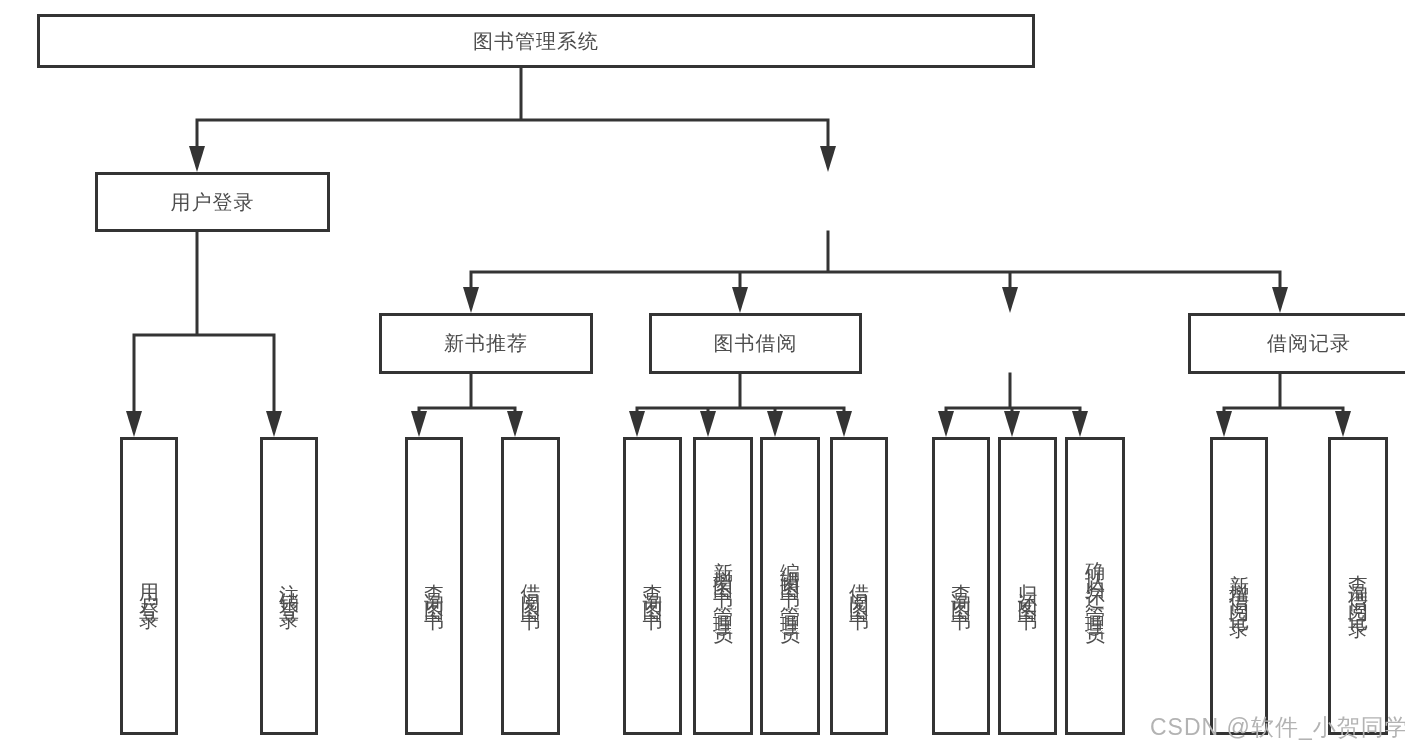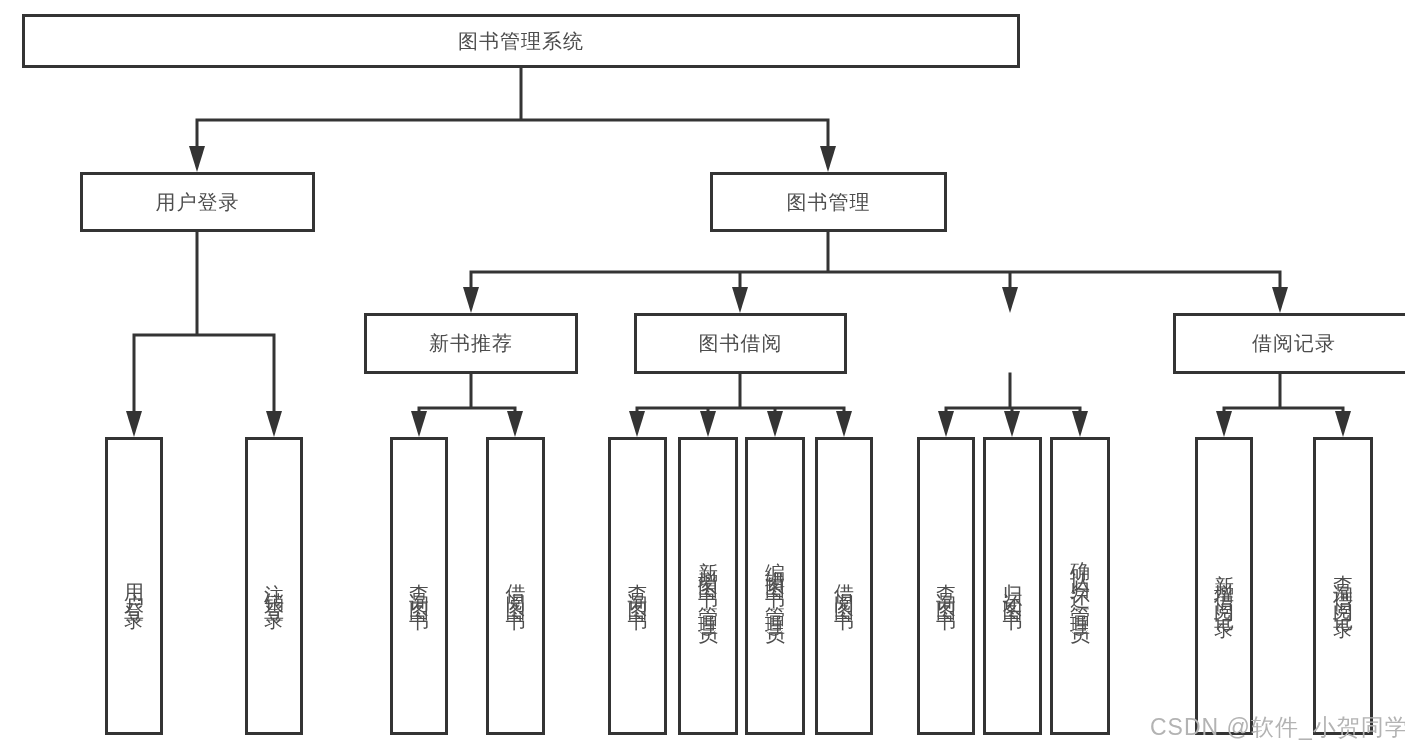--- a/index.html
+++ b/index.html
@@ -18,20 +18,21 @@
   }
   .node {
     position: absolute;
     box-sizing: border-box;
     border: 3px solid #343434;
     background: #ffffff;
     display: flex;
     align-items: center;
     justify-content: center;
     color: #4d4d4d;
+    margin-left: 15px;
   }
   .hnode { font-size: 20px; letter-spacing: 1px; }
   .vnode .lbl {
     writing-mode: vertical-rl;
     text-orientation: mixed;
     font-size: 20px;
     letter-spacing: 9px;
     line-height: 1.15;
     white-space: nowrap;
   }
@@ -90,23 +91,20 @@
     </g>
   </svg>
 
   <div class="node hnode" style="left:22px;top:14px;width:998px;height:54px">
     <span class="lbl">图书管理系统</span>
   </div>
 
   <div class="node hnode" style="left:80px;top:172px;width:235px;height:60px">
     <span class="lbl">用户登录</span>
   </div>
-  <div class="node hnode" style="left:710px;top:172px;width:237px;height:60px">
-    <span class="lbl">图书管理</span>
-  </div>
 
   <div class="node hnode" style="left:364px;top:313px;width:214px;height:61px">
     <span class="lbl">新书推荐</span>
   </div>
   <div class="node hnode" style="left:634px;top:313px;width:213px;height:61px">
     <span class="lbl">图书借阅</span>
   </div>
   <div class="node hnode" style="left:1173px;top:313px;width:242px;height:61px">
     <span class="lbl">借阅记录</span>
   </div>

